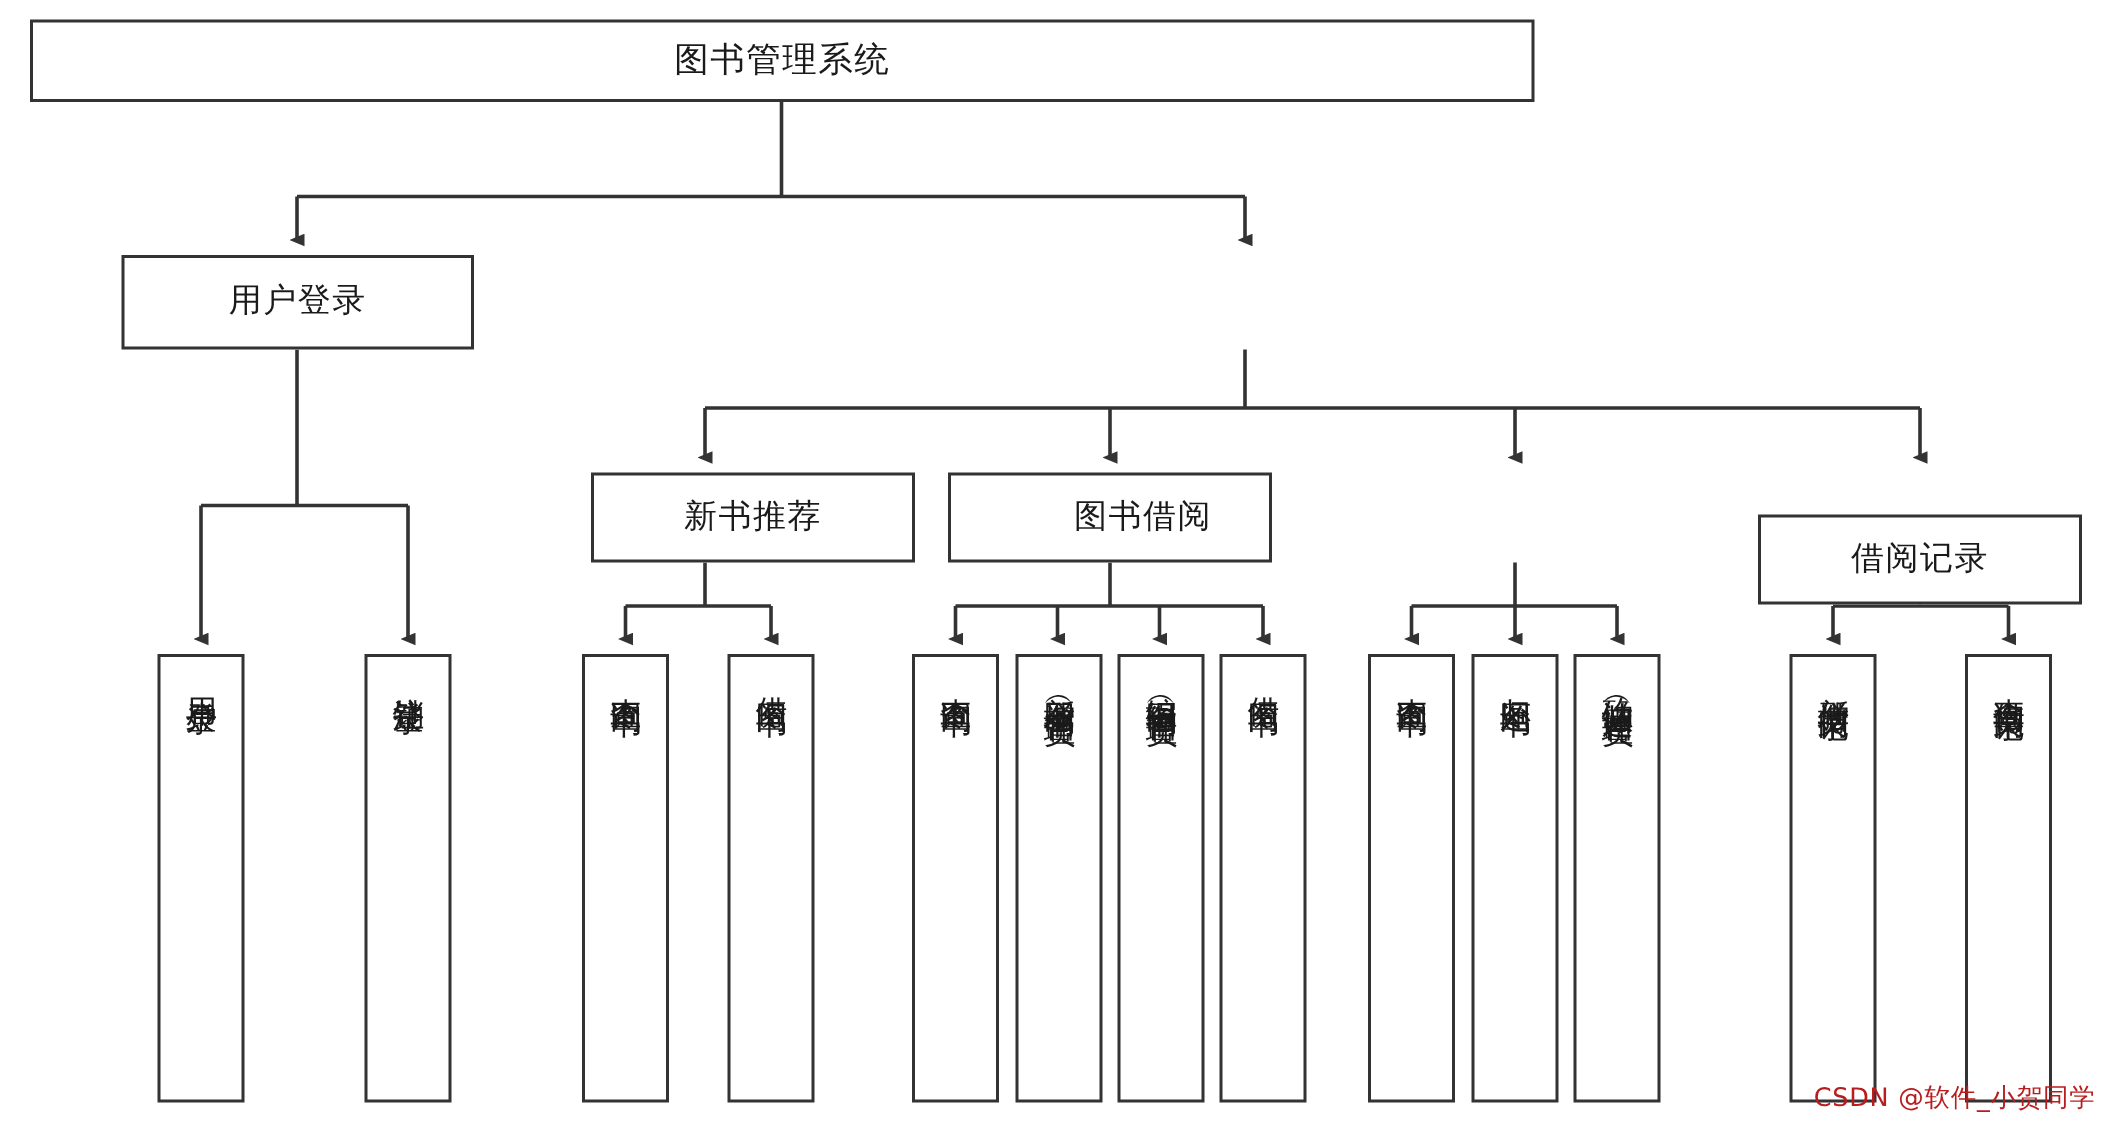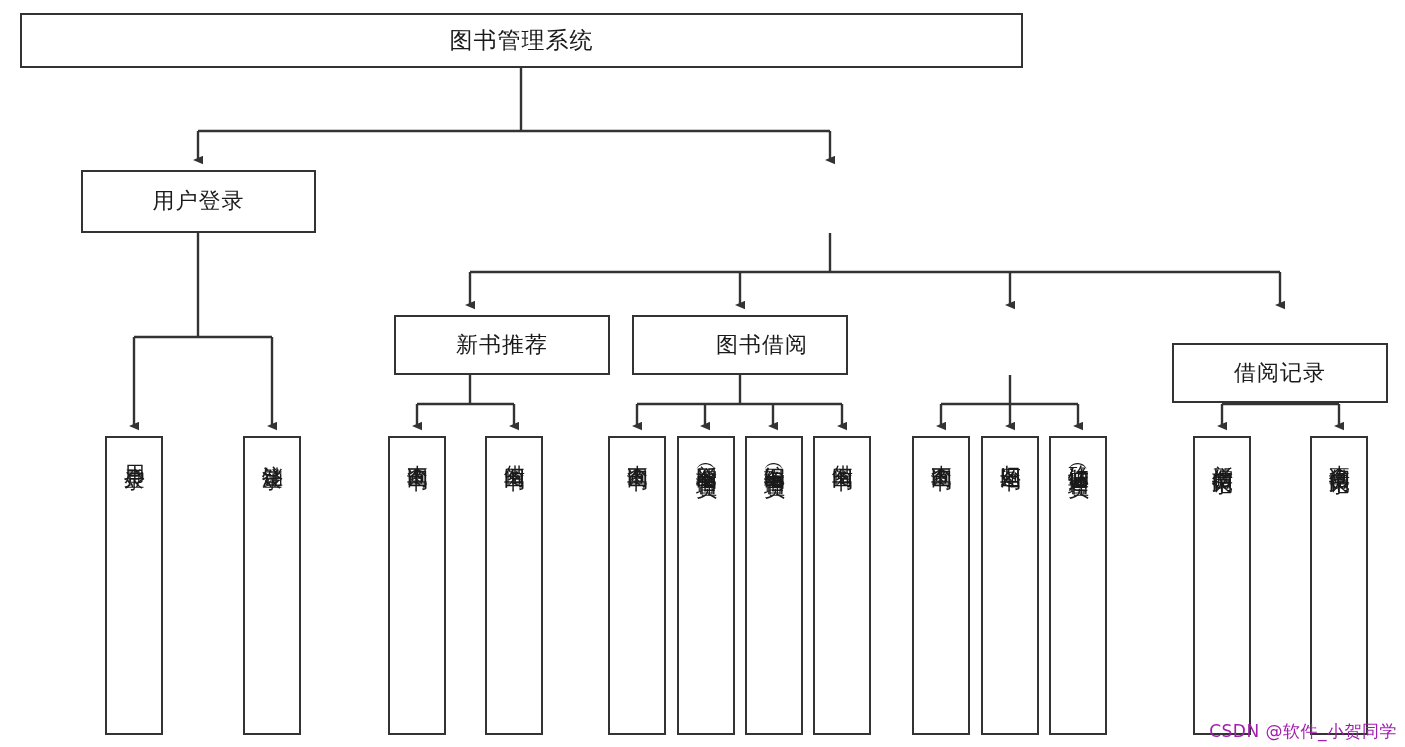--- a/index.html
+++ b/index.html
@@ -56,21 +56,21 @@
     color: #1a1a1a;
   }
   .node.root {
     font-size: 23px;
   }
   .watermark {
     position: absolute;
     right: 8px;
     bottom: 4px;
     font-size: 17px;
-    color: #a21caf;
+    color: #b91c1c;
     white-space: nowrap;
     letter-spacing: 0.5px;
   }
 </style>
 </head>
 <body>
 
 <div id="diagram-root">
 
   <svg class="connectors" viewBox="0 0 1405 747">

